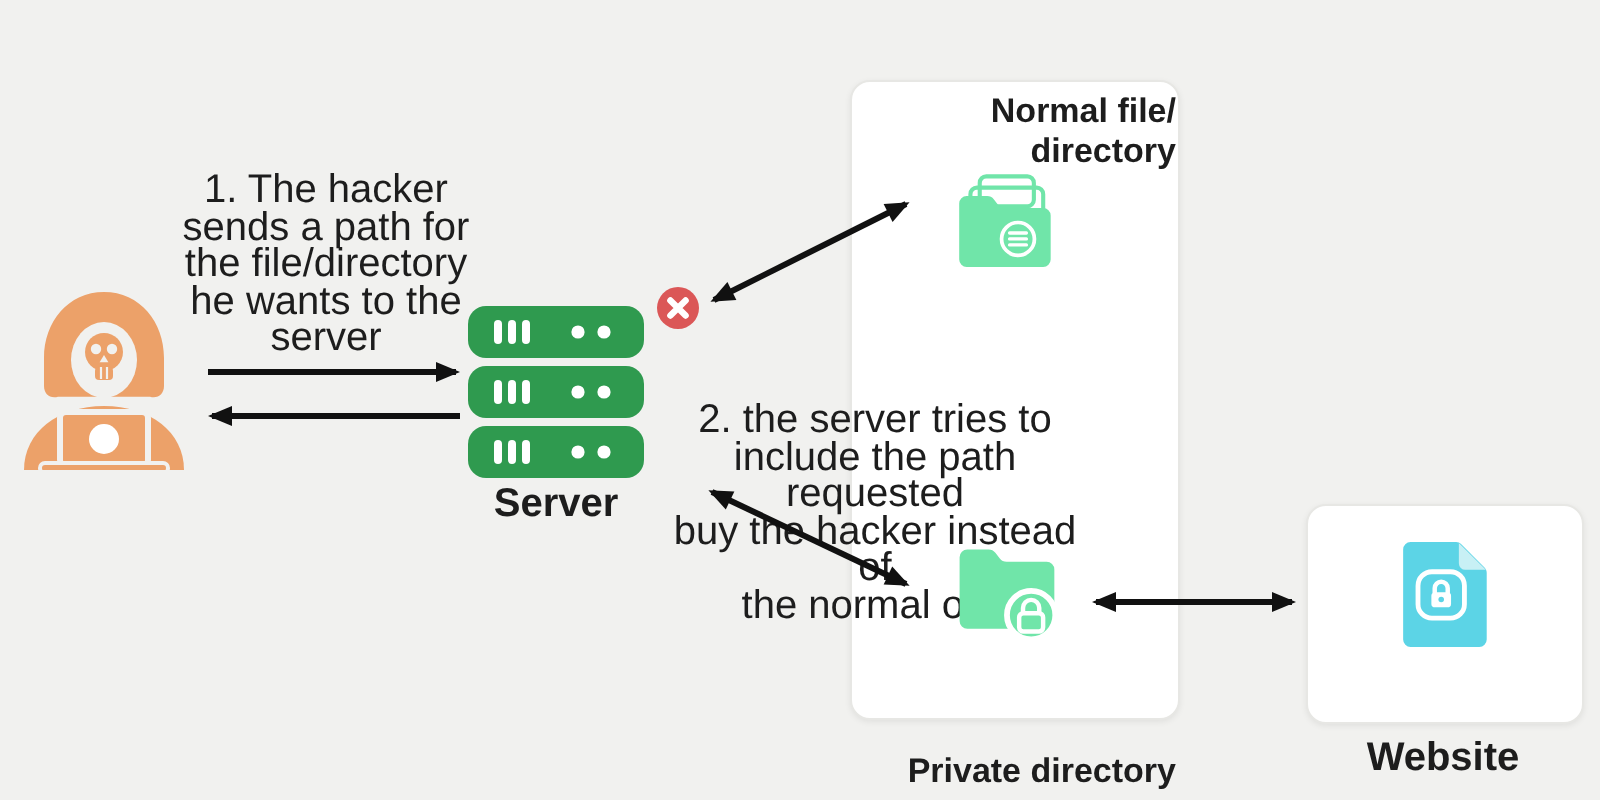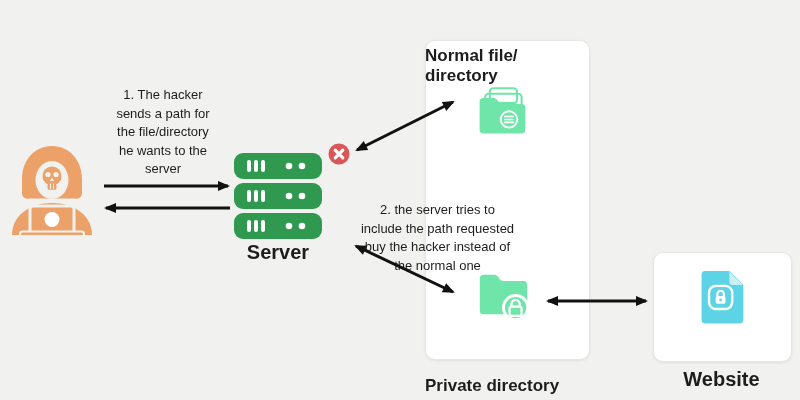--- a/index.html
+++ b/index.html
@@ -2,27 +2,27 @@
 <html><head>
 <meta charset="utf-8">
 <style>
   html,body{margin:0;padding:0;background:#ffffff;}
   .canvas{
     position:relative;width:800px;height:400px;overflow:hidden;
     background:#f1f1ef;color:#1d1d1d;
     font-family:"Liberation Sans","DejaVu Sans",sans-serif;
   }
   .abs{position:absolute;}
-  .step{font-size:13px;line-height:18.5px;text-align:center;font-weight:400;}
+  .step{font-size:20px;line-height:18.5px;text-align:center;font-weight:400;}
   .node-label{font-weight:700;text-align:center;font-size:20px;}
   .card{
     background:#ffffff;border:1px solid #e7e7e4;border-radius:10px;
     box-shadow:0 1px 3px rgba(0,0,0,0.07);
   }
-  .card-label{font-weight:700;text-align:left;font-size:17px;line-height:20px;}
+  .card-label{font-weight:700;text-align:right;font-size:17px;line-height:20px;}
   svg{display:block;}
 </style>
 </head>
 <body>
 
 <div class="canvas">
 
   <div class="card abs" style="left:425px;top:40px;width:163px;height:318px;"></div>
 
   <div class="card abs" style="left:653px;top:252px;width:137px;height:108px;"></div>

